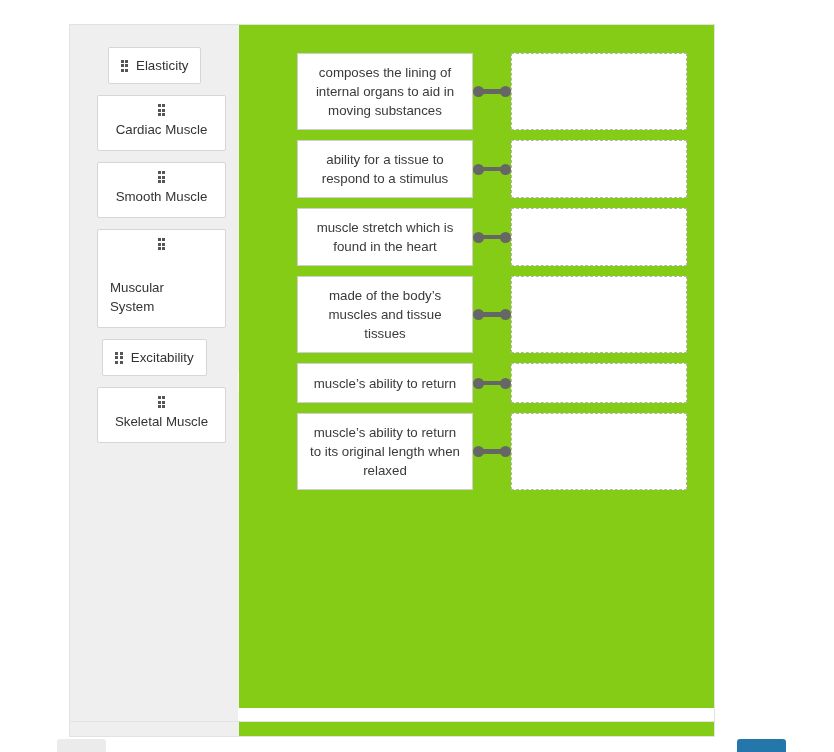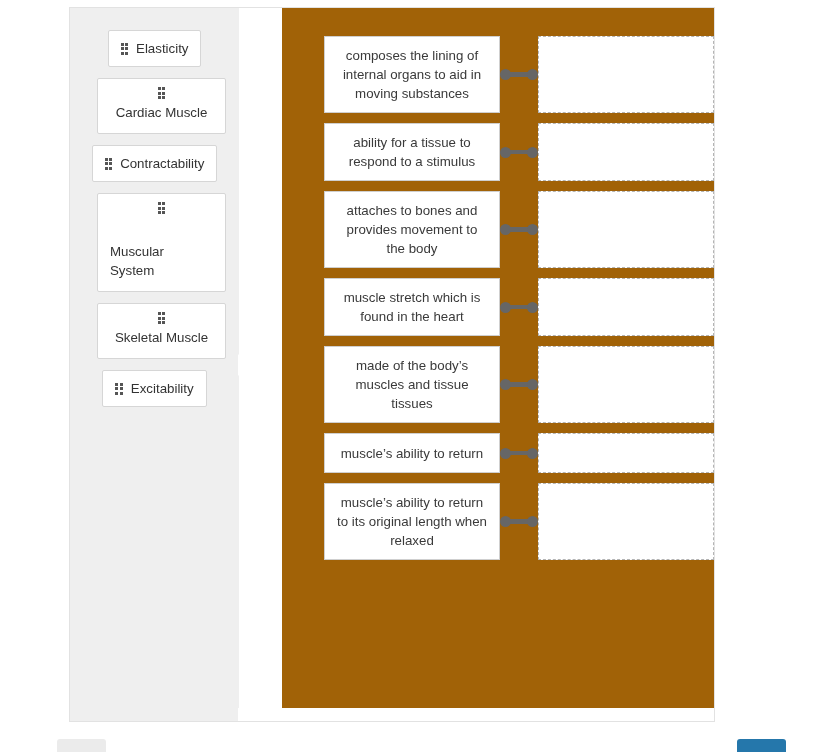--- a/index.html
+++ b/index.html
@@ -10,21 +10,21 @@
     background: #ffffff;
     font-family: "Liberation Sans", sans-serif;
     overflow: hidden;
   }
 
   #app { position: relative; width: 834px; height: 752px; }
 
   
   .exercise-container {
     position: absolute;
-    left: 69px; top: 7px;
+    left: 69px; top: 24px;
     width: 646px; height: 713px;
     background: #ffffff;
     border: 1px solid #e2e2e2;
     display: flex;
     flex-direction: row;
   }
 
   
   .bank {
     position: relative;
@@ -103,23 +103,22 @@
     width: 0; height: 0;
     border-top: 11px solid transparent;
     border-bottom: 11px solid transparent;
     border-left: 10px solid #ffffff;
   }
 
   
   .board {
     flex: 1 1 auto;
     position: relative;
-    background: #a16207;
-    padding: 28px 0 0 0;
-    margin-left: 43px;
+    background: #84cc16;
+    padding: 28px 0 0 16px;
   }
 
   .rows {
     display: flex;
     flex-direction: column;
     gap: 10px;
     padding-left: 42px;
   }
 
   .match-row {
@@ -256,91 +255,82 @@
             <span class="grip">
               <i></i>
               <i></i>
               <i></i>
               <i></i>
               <i></i>
               <i></i>
             </span>
             <span class="chip-label">Cardiac Muscle</span>
           </div>
-          <div class="chip inline">
-            <span class="grip">
-              <i></i>
-              <i></i>
-              <i></i>
-              <i></i>
-              <i></i>
-              <i></i>
-            </span>
-            <span class="chip-label">Contractability</span>
+          <div class="chip stacked">
+            <span class="grip">
+              <i></i>
+              <i></i>
+              <i></i>
+              <i></i>
+              <i></i>
+              <i></i>
+            </span>
+            <span class="chip-label">Smooth Muscle</span>
           </div>
           <div class="chip stacked wrap2">
             <span class="grip">
               <i></i>
               <i></i>
               <i></i>
               <i></i>
               <i></i>
               <i></i>
             </span>
             <span class="chip-label">Muscular
 System</span>
           </div>
+          <div class="chip inline">
+            <span class="grip">
+              <i></i>
+              <i></i>
+              <i></i>
+              <i></i>
+              <i></i>
+              <i></i>
+            </span>
+            <span class="chip-label">Excitability</span>
+          </div>
           <div class="chip stacked">
             <span class="grip">
               <i></i>
               <i></i>
               <i></i>
               <i></i>
               <i></i>
               <i></i>
             </span>
             <span class="chip-label">Skeletal Muscle</span>
-          </div>
-          <div class="chip inline">
-            <span class="grip">
-              <i></i>
-              <i></i>
-              <i></i>
-              <i></i>
-              <i></i>
-              <i></i>
-            </span>
-            <span class="chip-label">Excitability</span>
           </div>
         </div>
       <div class="bank-nub"></div>
     </div>
 
     <div class="board">
       <div class="rows" id="board-rows">
           <div class="match-row">
             <div class="prompt">composes the lining of internal organs to aid in moving substances</div>
             <div class="connector">
               <span class="bar"></span>
               <span class="knob left"></span>
               <span class="knob right"></span>
             </div>
             <div class="dropzone"></div>
           </div>
           <div class="match-row">
             <div class="prompt">ability for a tissue to respond to a stimulus</div>
-            <div class="connector">
-              <span class="bar"></span>
-              <span class="knob left"></span>
-              <span class="knob right"></span>
-            </div>
-            <div class="dropzone"></div>
-          </div>
-          <div class="match-row">
-            <div class="prompt">attaches to bones and provides movement to the body</div>
             <div class="connector">
               <span class="bar"></span>
               <span class="knob left"></span>
               <span class="knob right"></span>
             </div>
             <div class="dropzone"></div>
           </div>
           <div class="match-row">
             <div class="prompt">muscle stretch which is found in the heart</div>
             <div class="connector">

